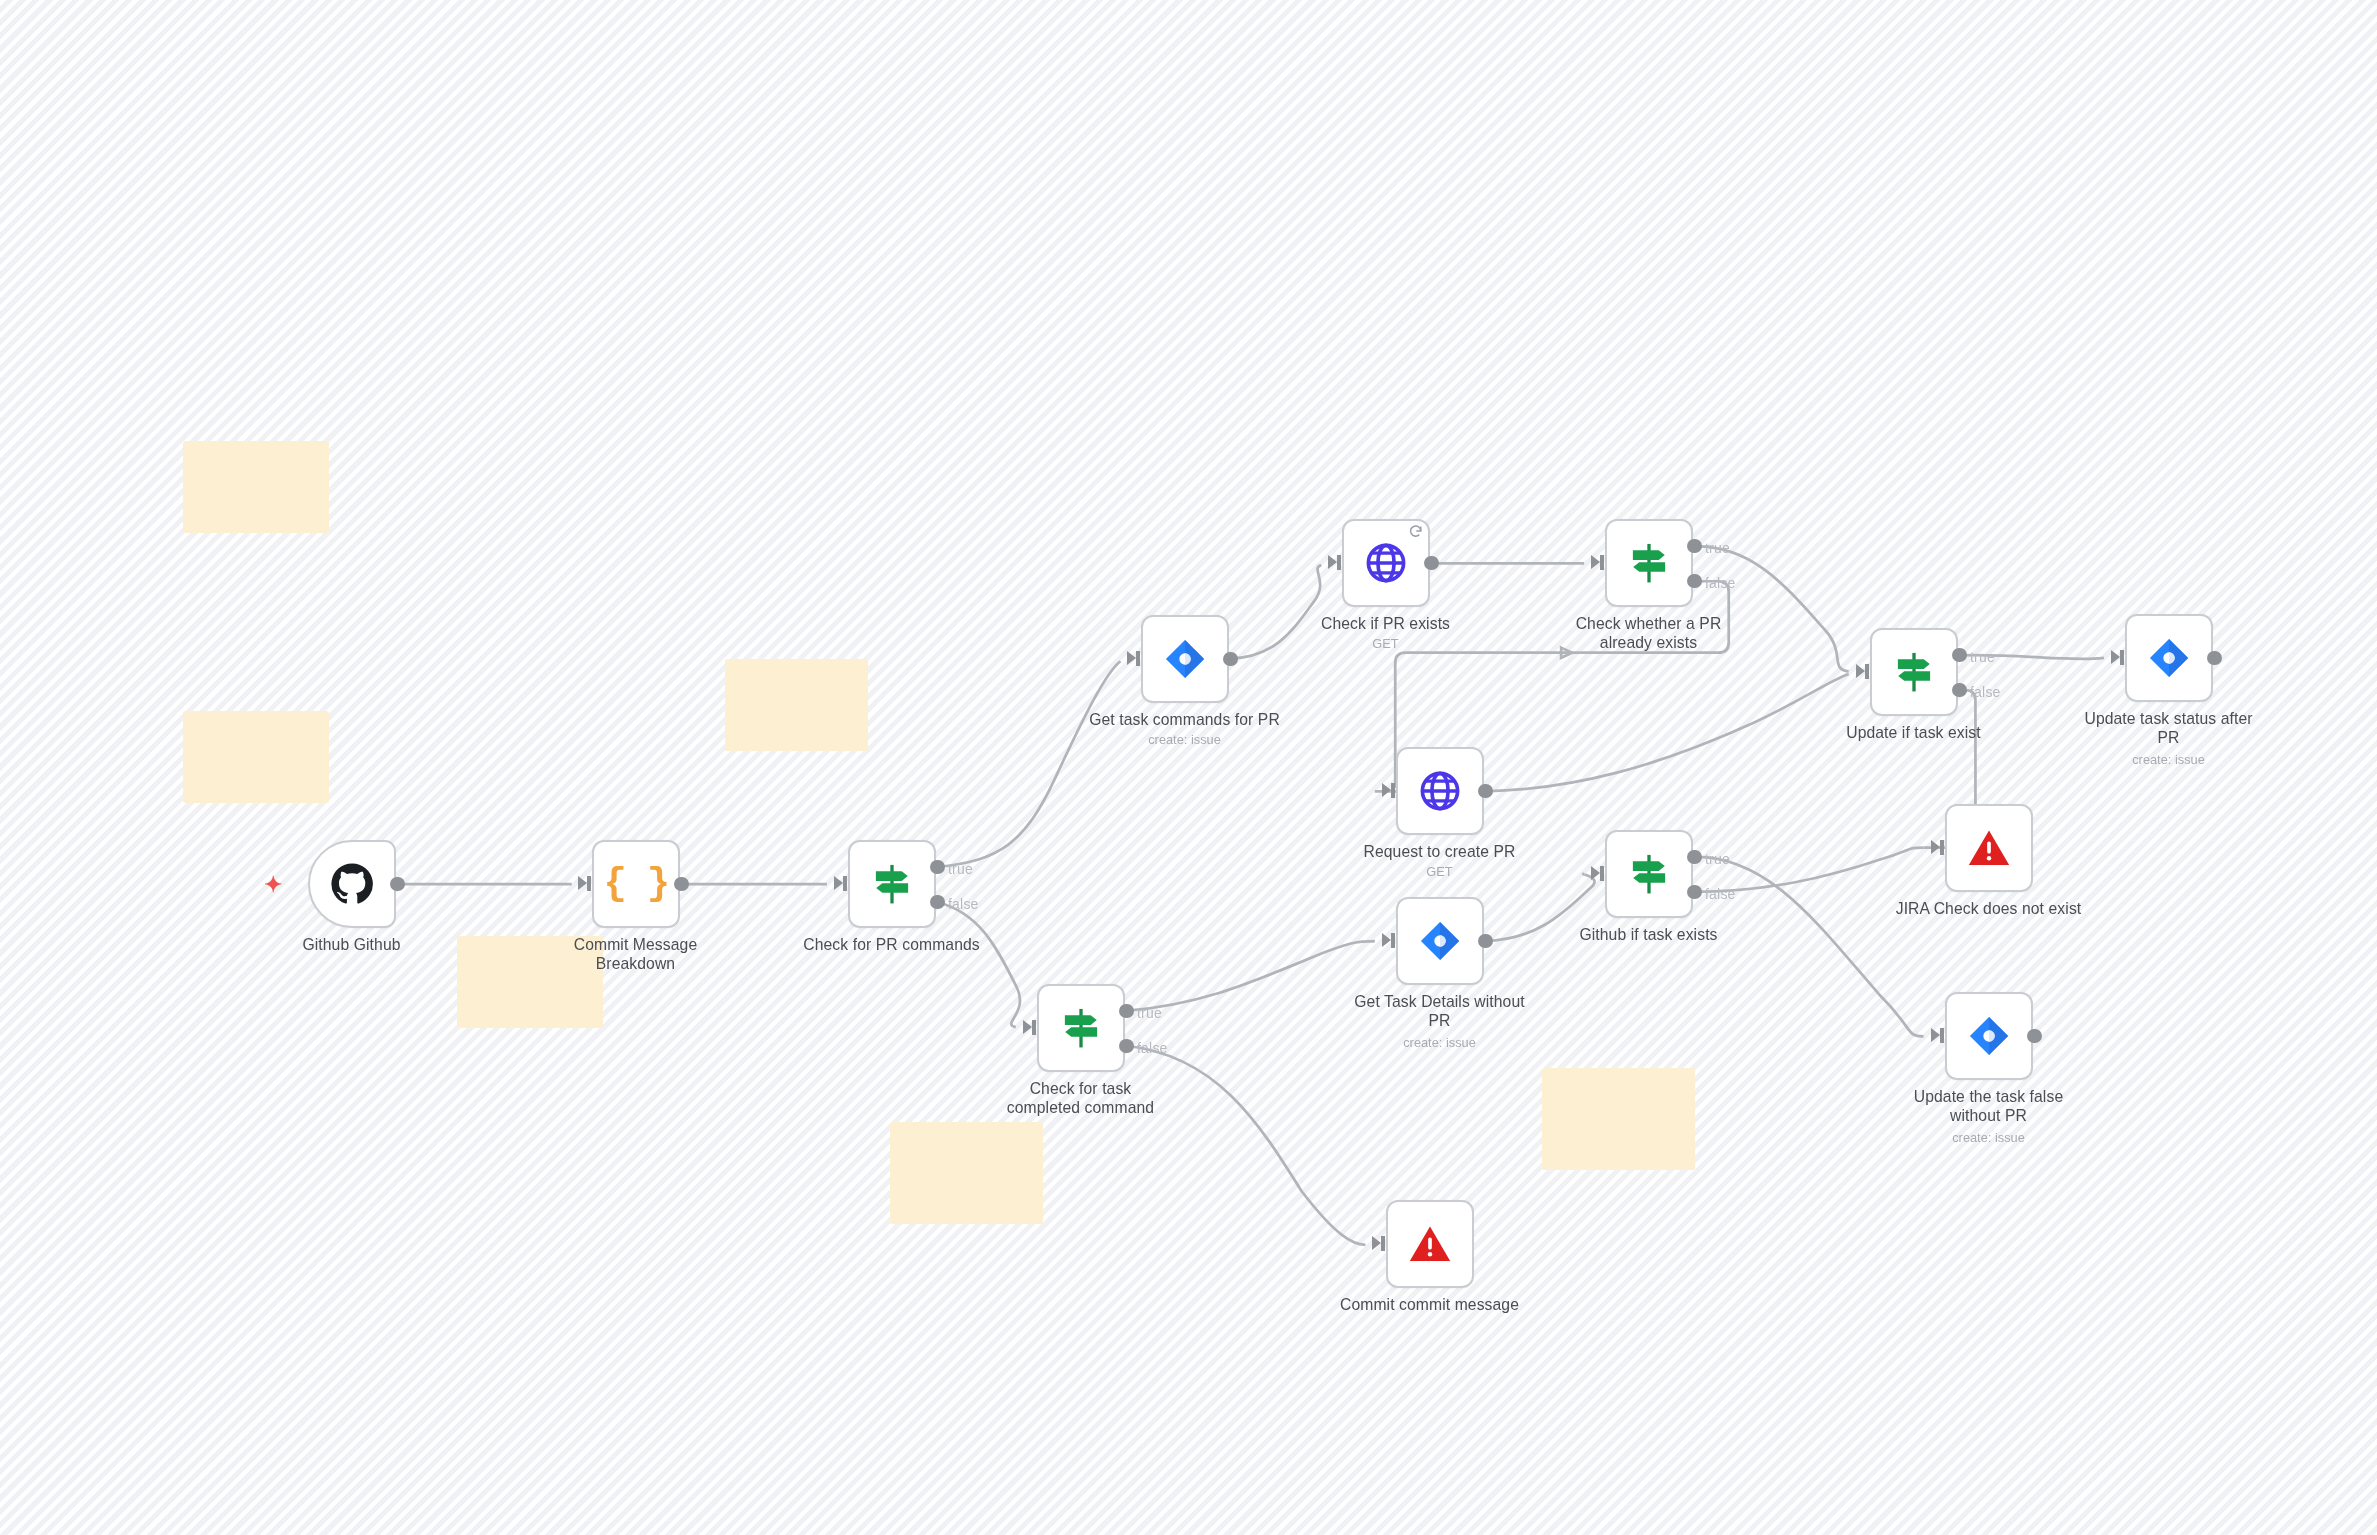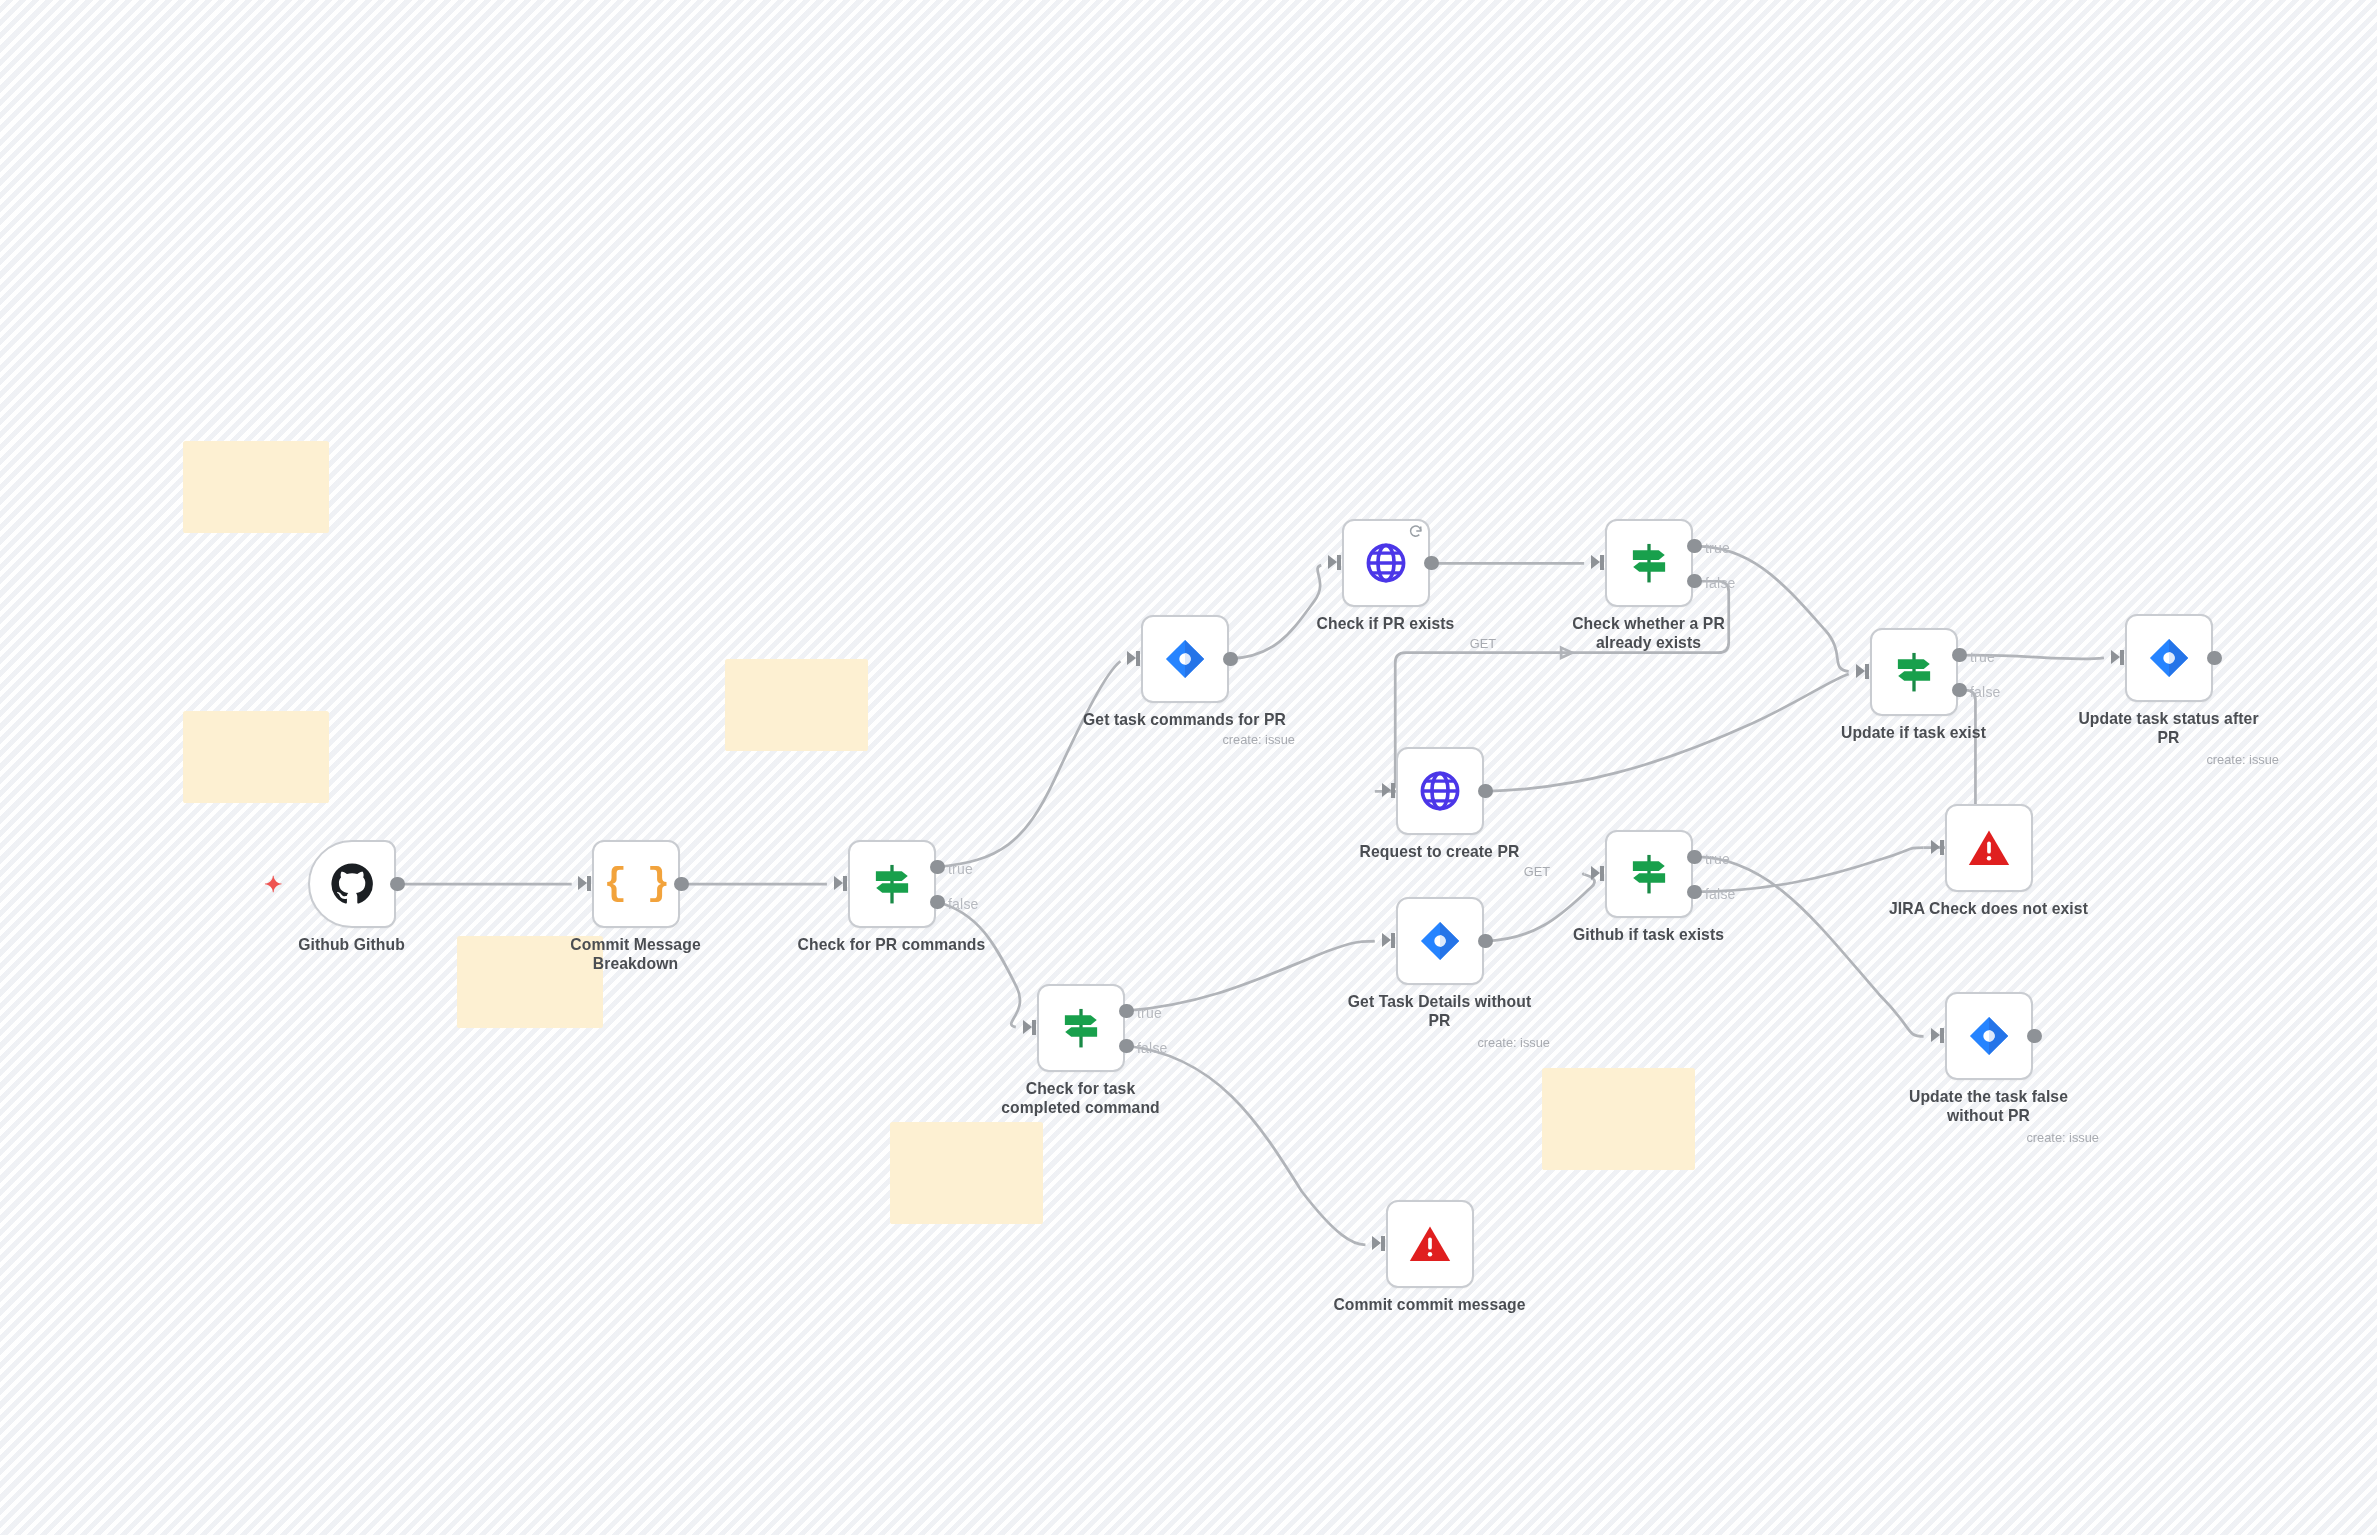--- a/index.html
+++ b/index.html
@@ -68,29 +68,29 @@
   }
   .node-label {
     position: absolute;
     top: 51px;
     left: -111px;
     width: 221px;
     text-align: center;
     font-size: 15.7px;
     line-height: 19px;
     color: #4a4d52;
-    font-weight: 700;
+    font-weight: 400;
     letter-spacing: 0.1px;
     white-space: pre-line;
   }
   .node-sub {
     position: absolute;
     left: -111px;
     width: 221px;
-    text-align: right;
+    text-align: center;
     font-size: 12.8px;
     color: #a8abb1;
     font-weight: 400;
   }
   .node-sub.one-line { top: 73px; }
   .node-sub.two-line { top: 94px; }
 
   
   .port-out {
     position: absolute;

